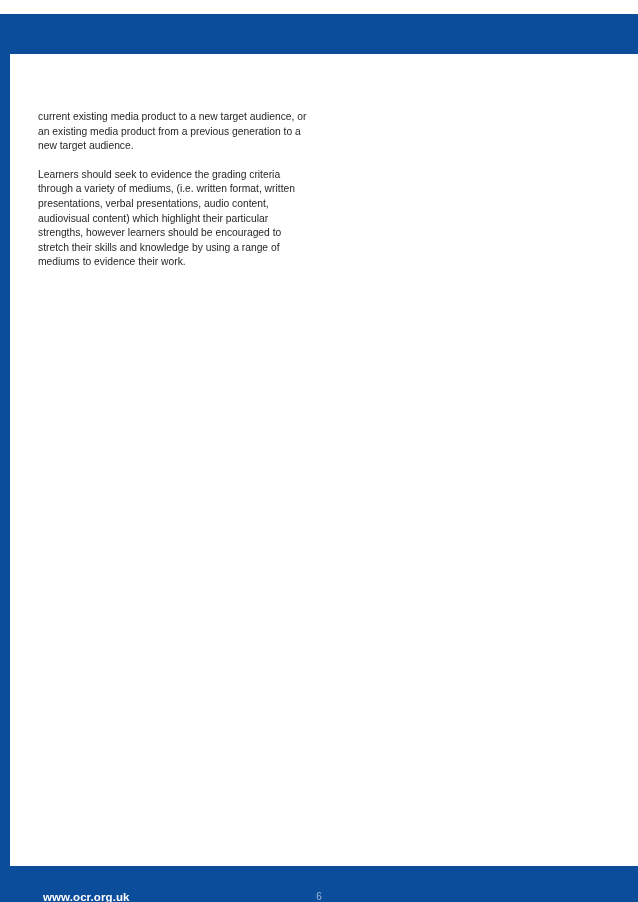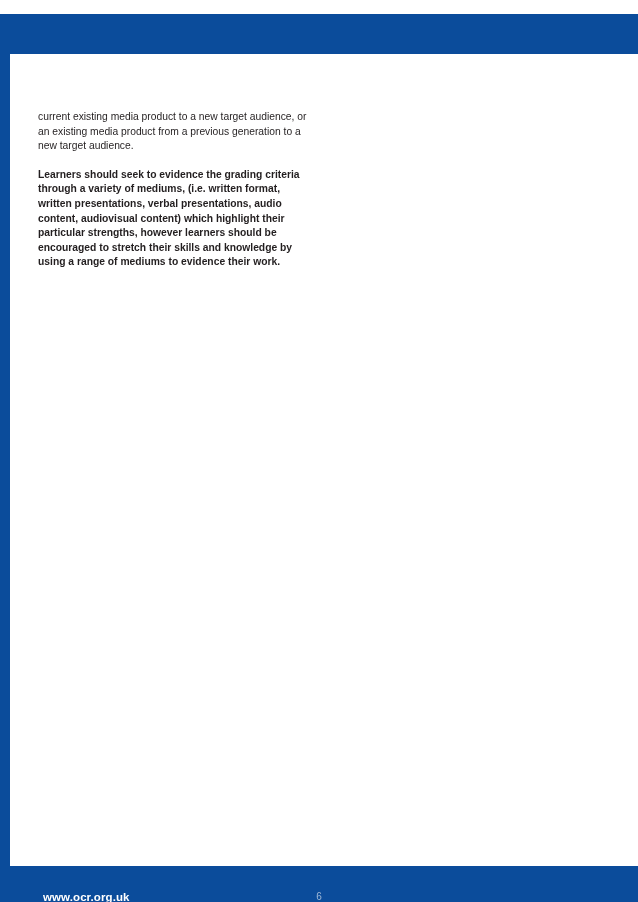--- a/index.html
+++ b/index.html
@@ -76,21 +76,20 @@
   }
   .para {
     color: #231f20;
     font-size: 10.3px;
     line-height: 14.6px;
     margin: 0 0 14px 0;
     text-align: left;
   }
   .para:last-child {
     margin-bottom: 11px;
-    font-weight: bold;
   }
 </style>
 </head>
 <body>
 
 <div class="page">
 
   <div class="top-band"></div>
   <div class="left-edge"></div>
 

